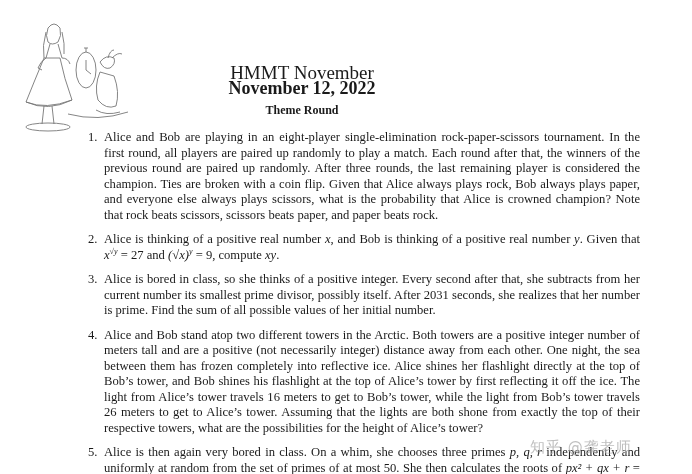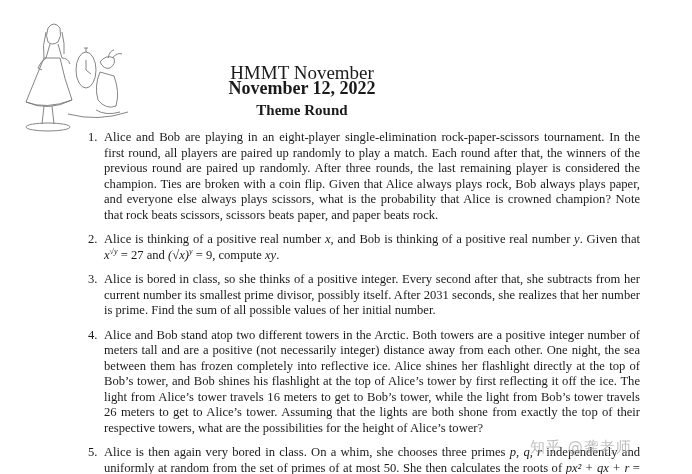--- a/index.html
+++ b/index.html
@@ -5,21 +5,21 @@
   html, body { margin: 0; padding: 0; background: #ffffff; }
   body {
     width: 692px; height: 474px; overflow: hidden; position: relative;
     font-family: "DejaVu Serif", "Liberation Serif", serif;
     color: #1a1a1a;
   }
   .illustration { position: absolute; left: 8px; top: 14px; width: 125px; height: 118px; }
   .header { position: absolute; left: 0; width: 604px; text-align: center; }
   .title { top: 62px; font-family: "Liberation Serif", serif; font-size: 19px; line-height: 22px; }
   .date { top: 81px; font-family: "Liberation Serif", serif; font-size: 18px; font-weight: bold; line-height: 15px; }
-  .round { top: 100px; font-family: "Liberation Serif", serif; font-size: 15px; font-weight: bold; line-height: 20px; }
+  .round { top: 100px; font-family: "Liberation Serif", serif; font-size: 12px; font-weight: bold; line-height: 20px; }
   .problems { position: absolute; left: 86px; top: 130px; width: 554px; margin: 0; padding: 0; list-style: none; }
   .problem { position: relative; padding-left: 18px; margin-bottom: 9px;
     font-family: "Liberation Serif", serif; font-size: 12.6px; line-height: 15.5px; text-align: justify; }
   .problem .num { position: absolute; left: 2px; top: 0; }
   .math { font-style: italic; }
   sup { font-size: 8px; line-height: 0; }
   .watermark { position: absolute; left: 530px; top: 438px; font-family: "DejaVu Sans", sans-serif;
     font-size: 15px; color: rgba(170,170,170,0.75); letter-spacing: 1px; }
 </style>
 </head>

